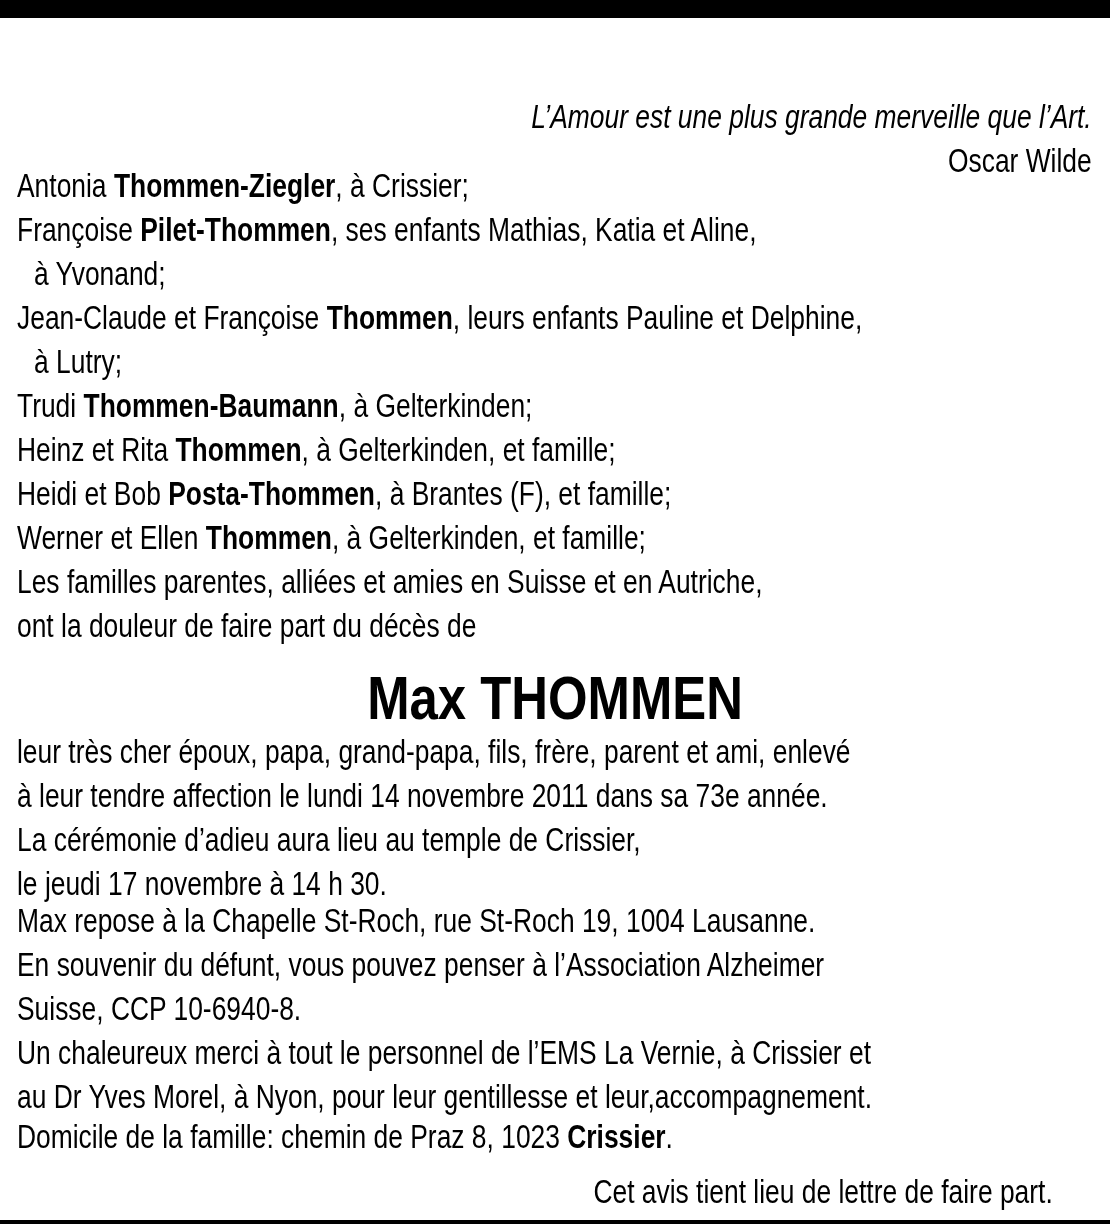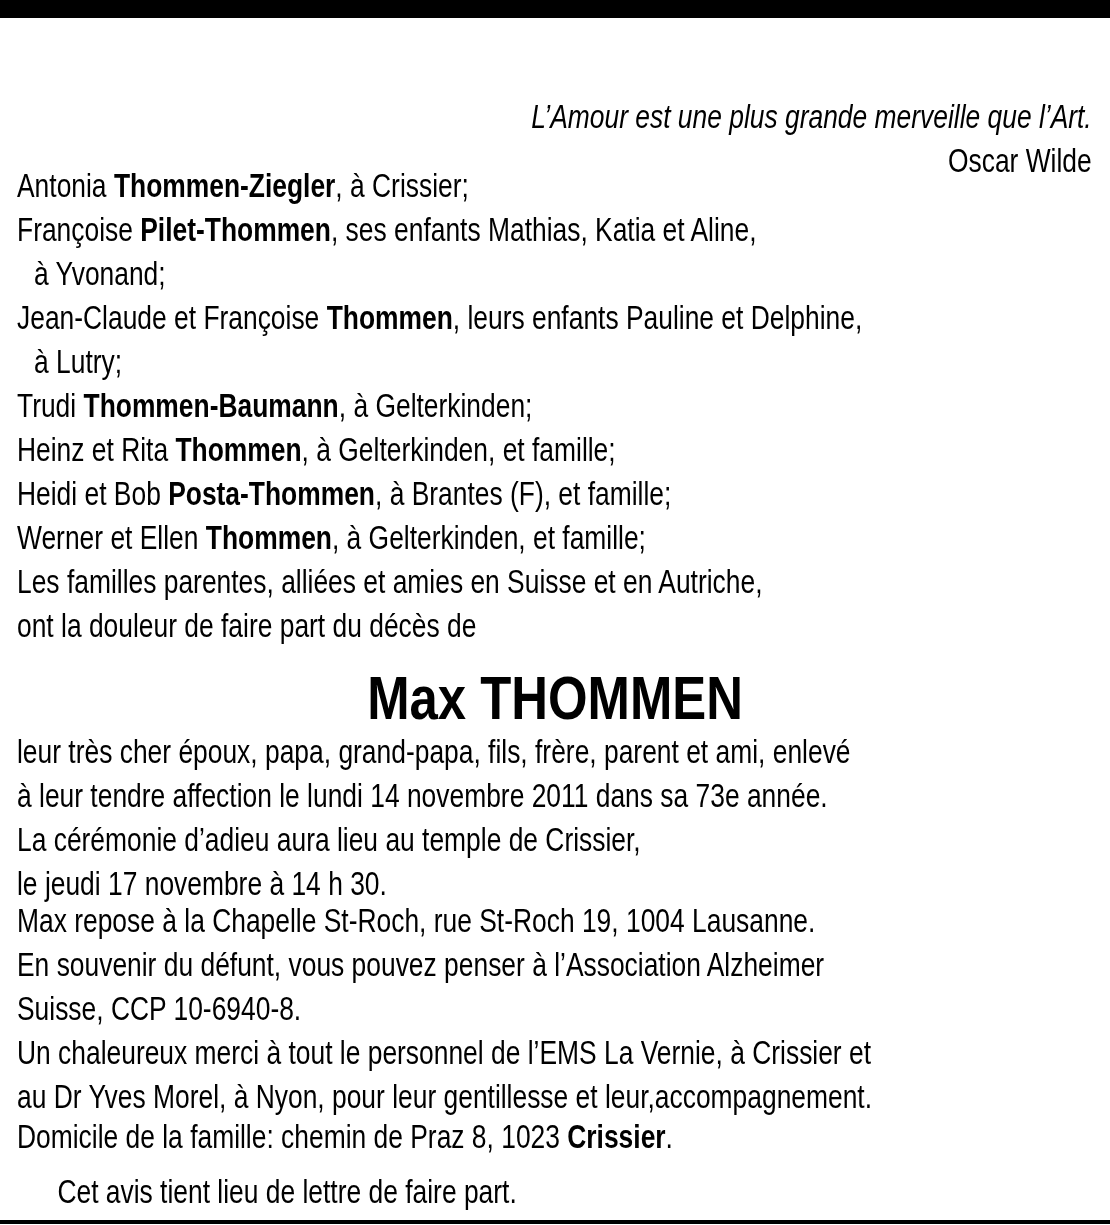--- a/index.html
+++ b/index.html
@@ -10,21 +10,21 @@
   .quote { position:absolute; right:18px; top:58px; text-align:right; font-size:33px; line-height:44px;margin-top:37px; }
   .quote .q-text { font-style:italic; display:block; }
   .quote .q-author { display:block; }
   .line { position:absolute; left:17px; font-size:33px; line-height:44px; white-space:nowrap;
     transform:scaleX(0.80); transform-origin:left top; }
   .line b { font-weight:bold; }
   .indent { left:34px; }
   .deceased { position:absolute; left:0; width:1110px; top:662px; text-align:center;
     font-size:62px; font-weight:bold; line-height:72px; }
   .deceased span { display:inline-block; transform:scaleX(0.82); transform-origin:center; }
-  .footer { position:absolute; left:0; width:1110px; top:1170px; text-align:left; font-size:33px; line-height:44px; }
+  .footer { position:absolute; left:0; width:1110px; top:1170px; text-align:right; font-size:33px; line-height:44px; }
   .footer span { display:inline-block; transform:scaleX(0.80); transform-origin:center; }
   .qwrap { display:inline-block; transform:scaleX(0.80); transform-origin:right top; }
 </style>
 </head>
 <body>
 
 <div class="top-bar"></div>
 
 <div class="quote">
   <div class="qwrap">

